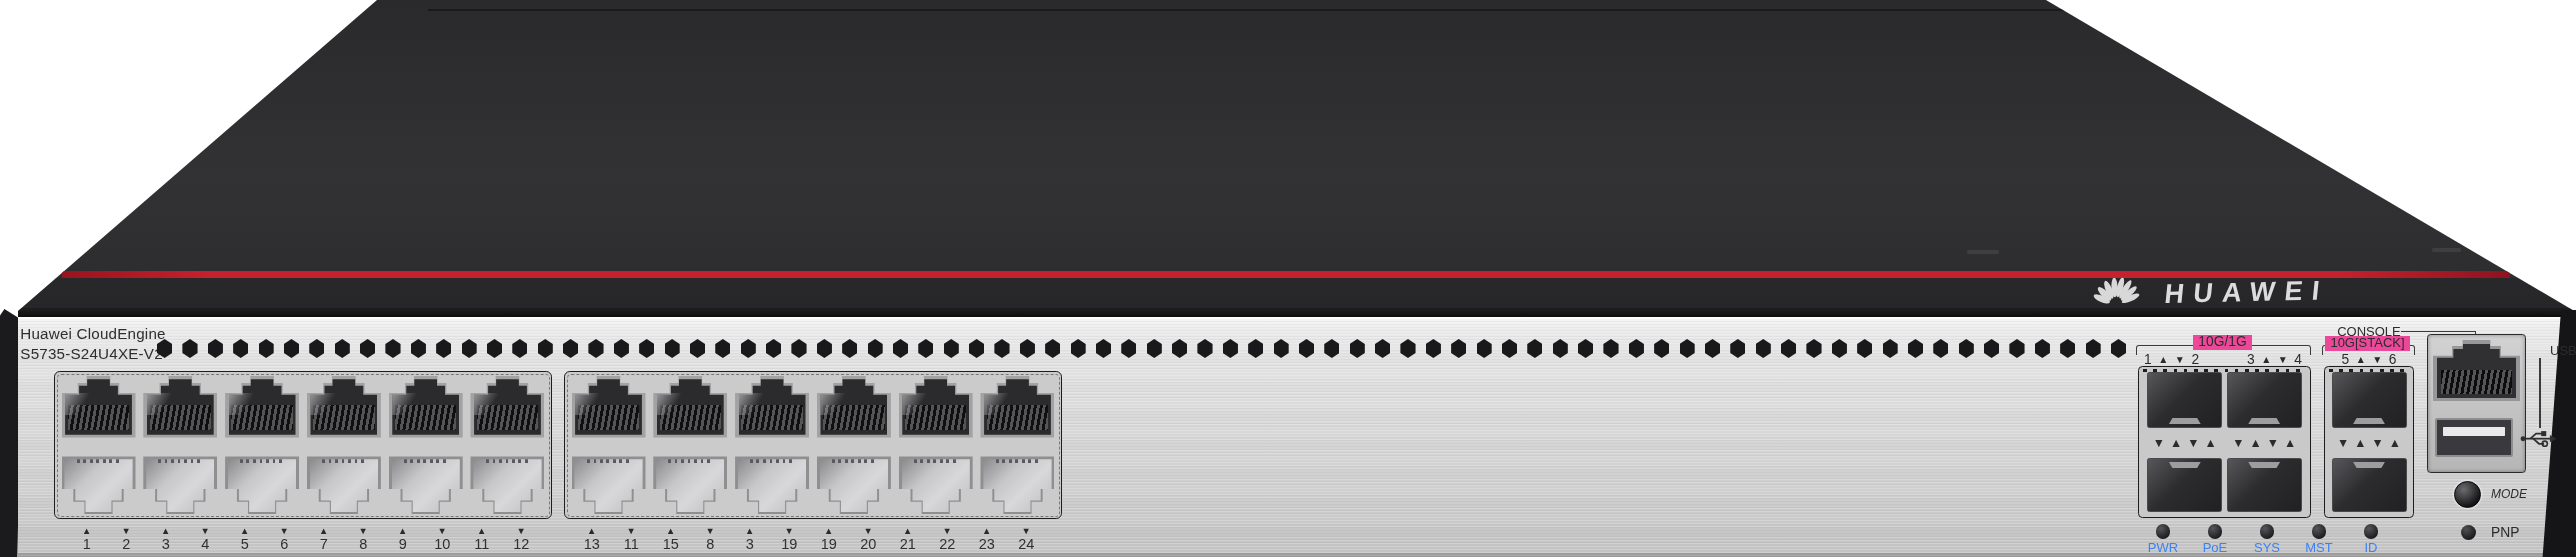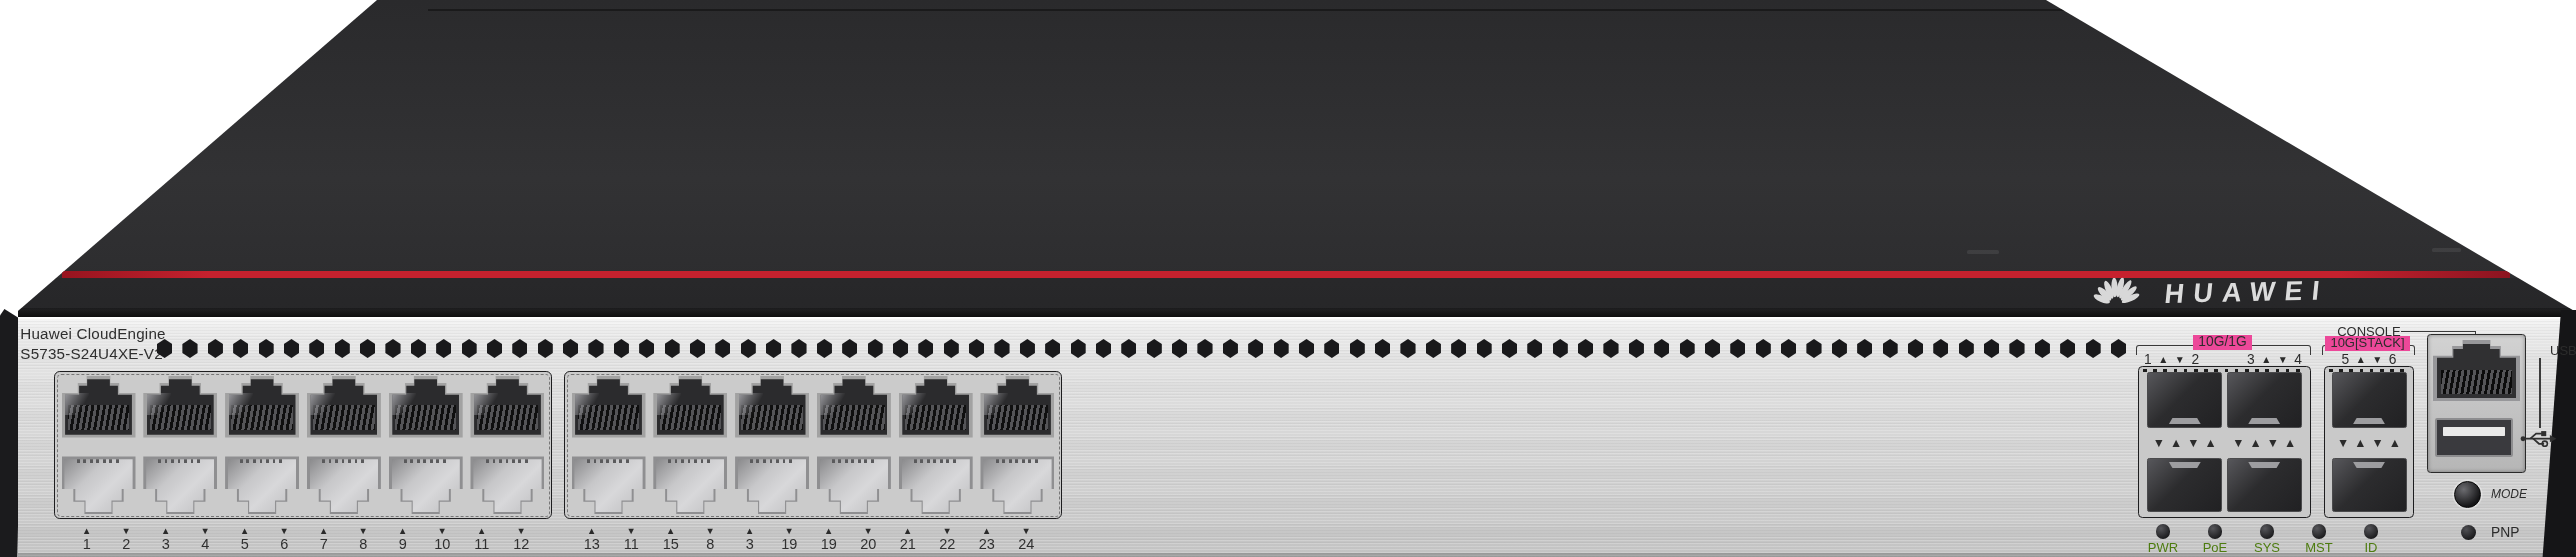--- a/index.html
+++ b/index.html
@@ -116,21 +116,21 @@
 
   
   .mode-btn{left:2454px;top:481px;width:27px;height:27px;border-radius:50%;
     background:radial-gradient(circle at 35% 30%,#6c6c70,#141416 72%);border:1.5px solid #060606;box-sizing:border-box;
     box-shadow:0 0 0 1.5px rgba(255,255,255,.35);}
   .pnp-dot{left:2461px;top:525px;width:15.2px;height:15.2px;border-radius:50%;
     background:radial-gradient(circle at 35% 30%,#505054,#18181a 75%);}
   .led-row{left:2137px;top:524px;width:260px;display:flex;}
   .led-cell{flex:1;display:flex;flex-direction:column;align-items:center;gap:2.9px;}
   .led-dot{width:14.5px;height:14.5px;border-radius:50%;background:radial-gradient(circle at 35% 30%,#56565a,#1c1c1e 75%);}
-  .led-label{font-size:13px;color:#4d7c0f;line-height:13px;}
+  .led-label{font-size:13px;color:#3b82f6;line-height:13px;}
 </style>
 </head>
 <body>
 
 <div class="stage">
 
   <div class="abs top-cover">
     <div class="abs top-groove"></div>
     <div class="abs below-stripe"></div>
     <div class="abs red-stripe"></div>

